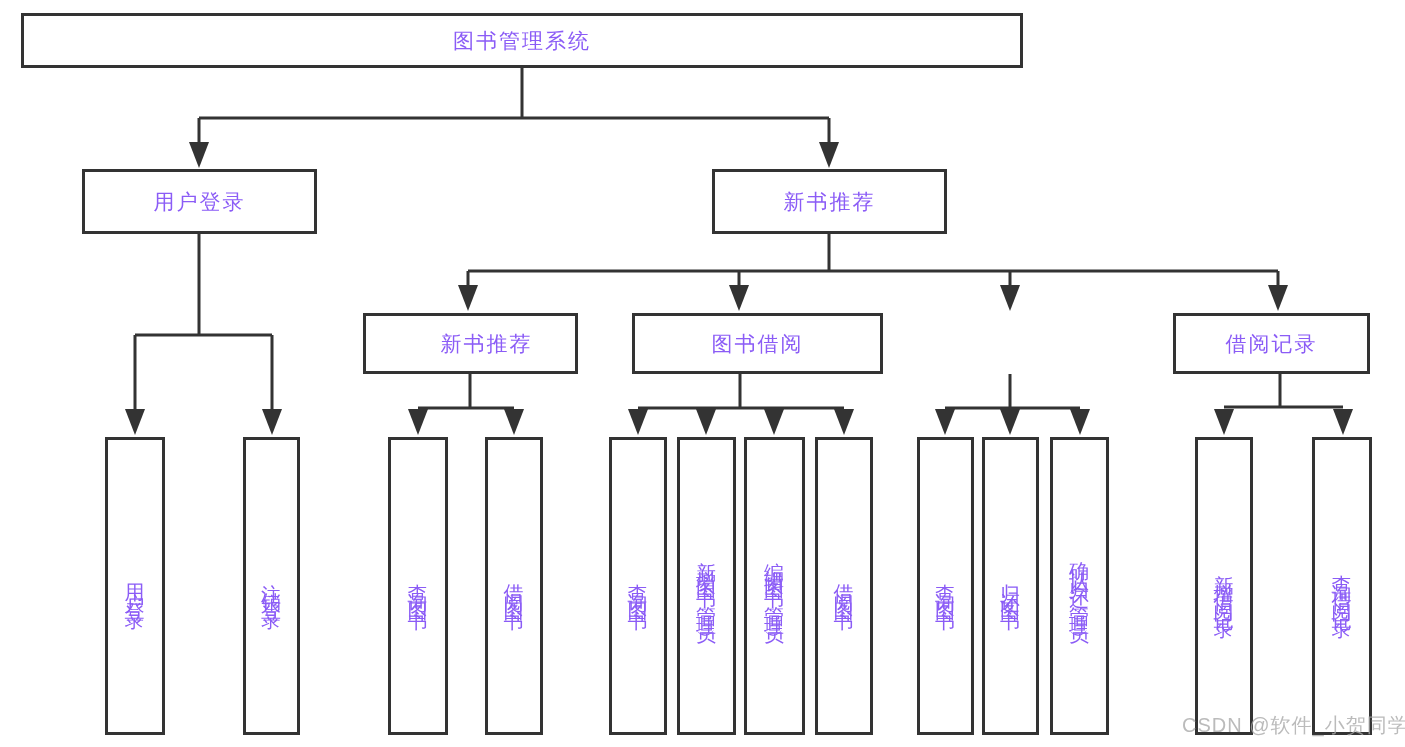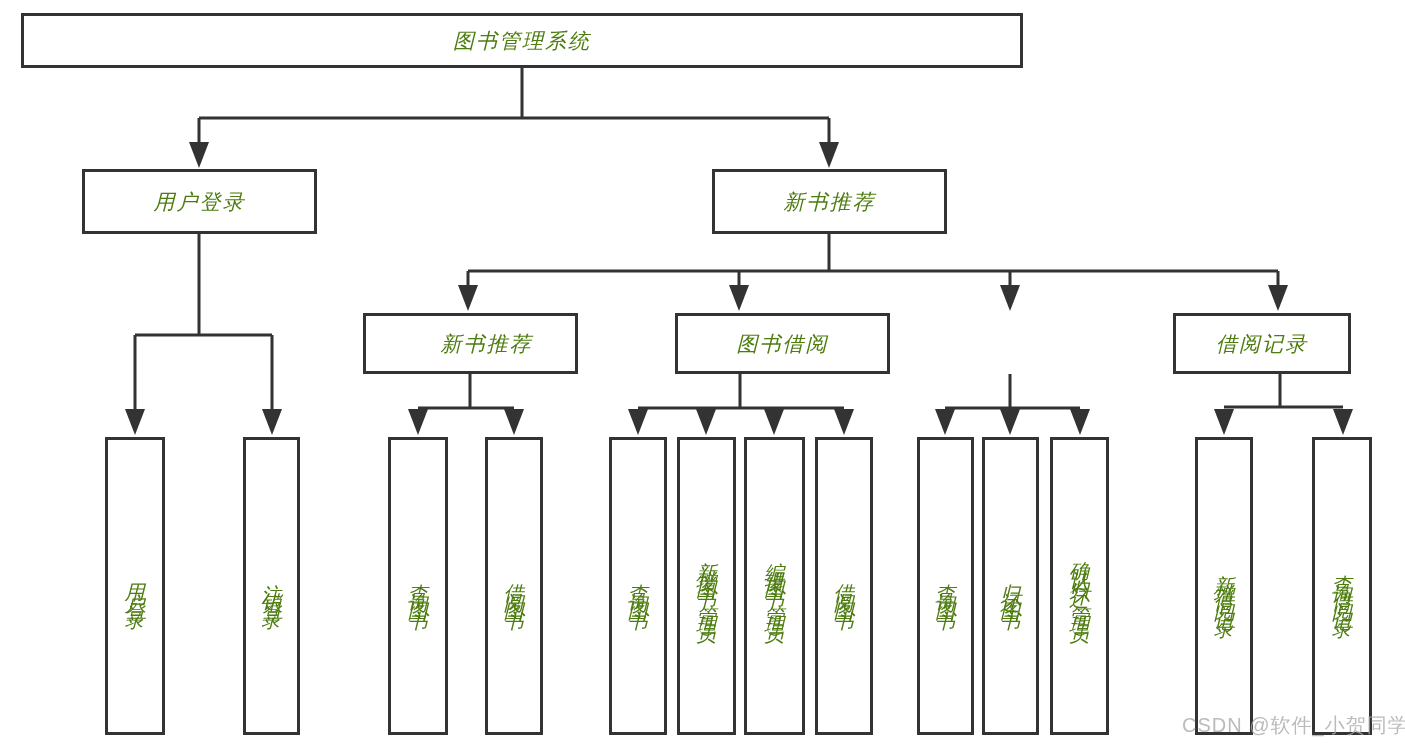--- a/index.html
+++ b/index.html
@@ -1,21 +1,21 @@
 <!DOCTYPE html>
 <html><head>
 <meta charset="utf-8">
 <style>
   html,body{margin:0;padding:0;background:#ffffff;}
   body{width:1405px;height:747px;position:relative;overflow:hidden;
        font-family:"Liberation Sans",sans-serif;}
   .canvas{position:absolute;left:0;top:0;width:1405px;height:747px;background:#ffffff;}
   svg.wires{position:absolute;left:0;top:0;width:1405px;height:747px;z-index:1;}
   .node{position:absolute;box-sizing:border-box;border:3px solid #333333;background:#ffffff;
-        display:flex;align-items:center;justify-content:center;color:#4d7c0f;z-index:2;font-style:italic;}
+        display:flex;align-items:center;justify-content:center;color:#8b5cf6;z-index:2;}
   .h-label{font-size:21px;letter-spacing:2px;white-space:nowrap;}
   .leaf{top:437px;height:298px;}
   .v-label{writing-mode:vertical-rl;text-orientation:mixed;font-size:20px;
            letter-spacing:9px;line-height:1;white-space:nowrap;}
   .watermark{position:absolute;left:1182px;top:712px;z-index:3;font-size:20px;
              color:rgba(168,168,168,0.78);letter-spacing:1px;white-space:nowrap;}
 </style>
 </head>
 <body>
 
@@ -91,24 +91,24 @@
   <div class="node" style="left:82px;top:169px;width:235px;height:65px;">
     <span class="h-label">用户登录</span>
   </div>
   <div class="node" style="left:712px;top:169px;width:235px;height:65px;">
     <span class="h-label">新书推荐</span>
   </div>
 
   <div class="node" style="left:363px;top:313px;width:215px;height:61px;padding-left:32px;">
     <span class="h-label">新书推荐</span>
   </div>
-  <div class="node" style="left:632px;top:313px;width:215px;height:61px;margin-left:43px;">
+  <div class="node" style="left:632px;top:313px;width:251px;height:61px;">
     <span class="h-label">图书借阅</span>
   </div>
-  <div class="node" style="left:1173px;top:313px;width:178px;height:61px;">
+  <div class="node" style="left:1173px;top:313px;width:197px;height:61px;">
     <span class="h-label">借阅记录</span>
   </div>
 
   <div class="node leaf" style="left:105px;width:60px;">
     <span class="v-label">用户登录</span>
   </div>
   <div class="node leaf" style="left:243px;width:57px;">
     <span class="v-label">注销登录</span>
   </div>
 

